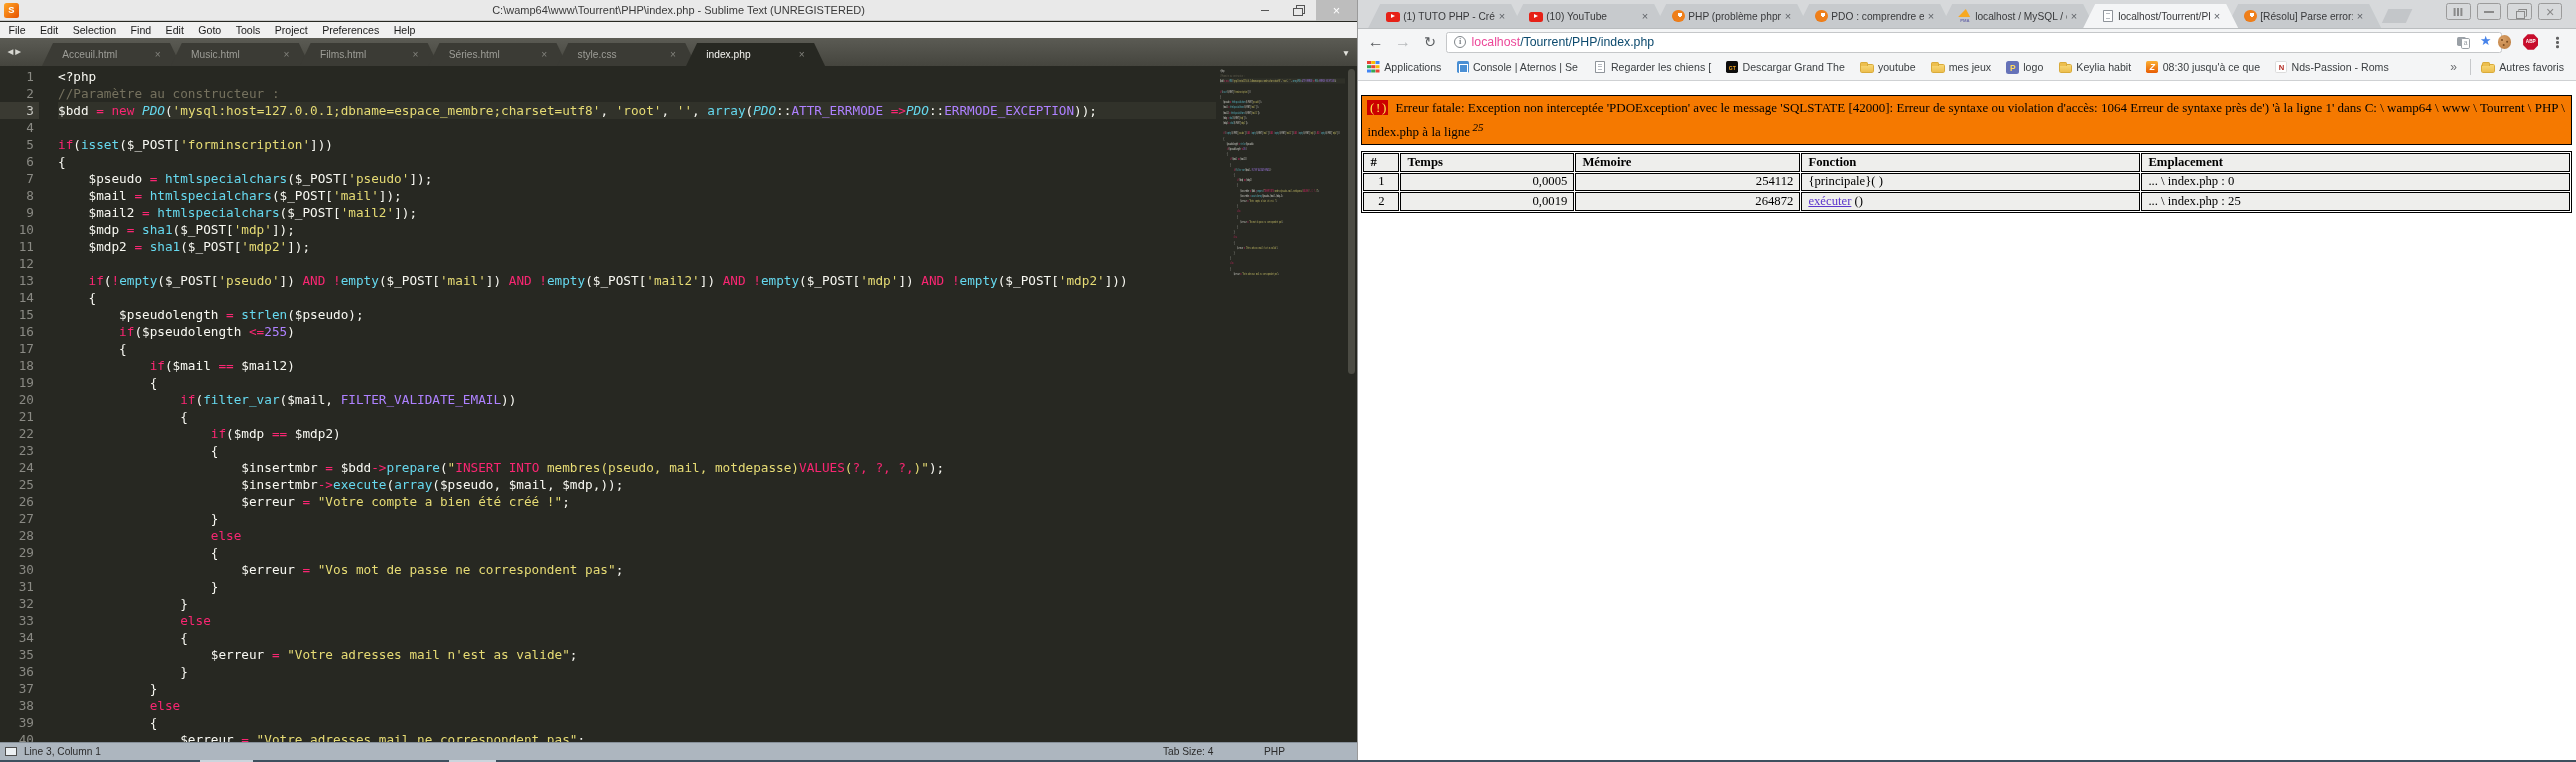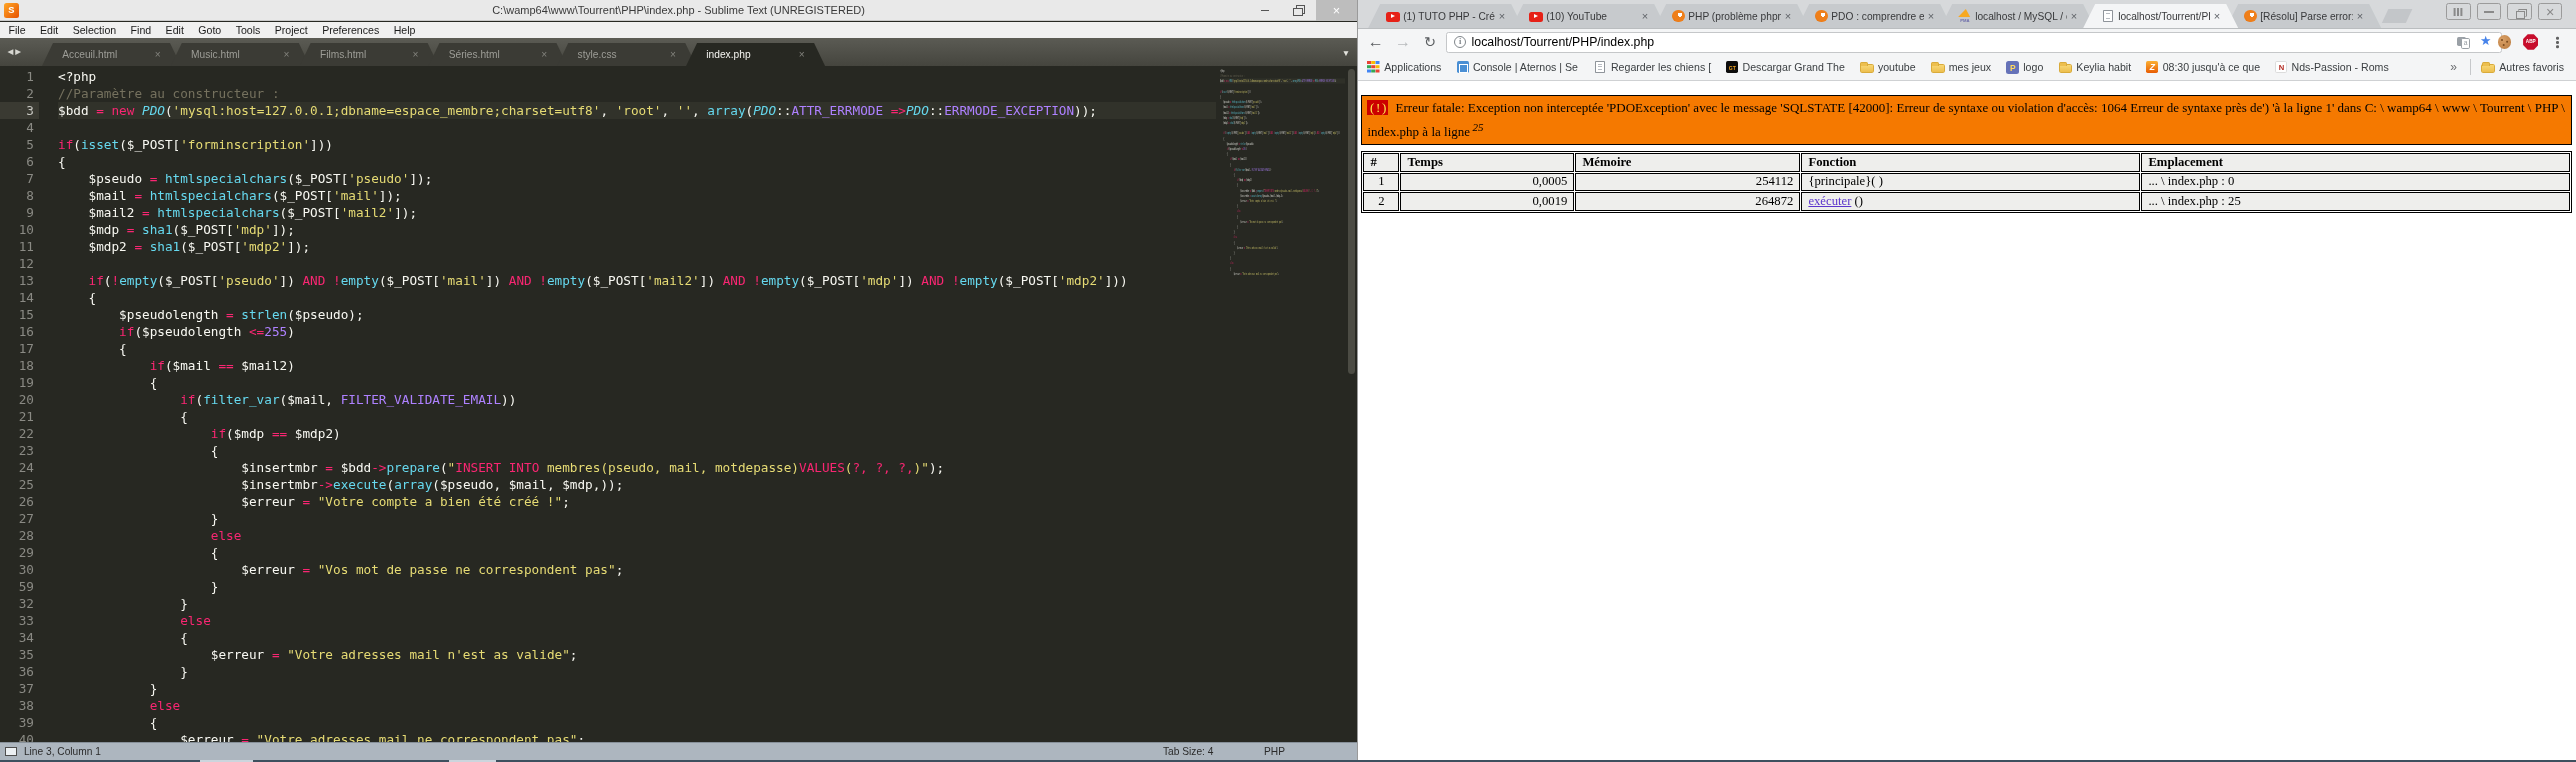--- a/index.html
+++ b/index.html
@@ -76,22 +76,22 @@
   .wb-restore::after{content:"";position:absolute;left:10.2px;top:4.2px;width:6.8px;height:6px;border:1.3px solid #8a8a8a;clip-path:polygon(0 0,100% 0,100% 100%,70% 100%,70% 35%,0 35%)}
   .wb-close::after{content:"×";font-size:14.4px;line-height:1;color:#8a8a8a}
 
   .c-toolbar{position:absolute;top:28px;left:0;width:100%;height:26px;background:#f4f5f6;border-top:0.8px solid #babdbf}
   .nav-ico{position:absolute;top:0;height:26px;display:flex;align-items:center;justify-content:center;width:22px;font-size:16px;color:#5a5d60}
   .nav-back{left:6.8px}
   .nav-fwd{left:34px;color:#b7babc}
   .nav-reload{left:61px;font-size:14.4px}
   .omnibox{position:absolute;left:88px;top:2.5px;height:21px;width:1056px;background:#fff;border:0.8px solid #c5c7c9;border-radius:2.5px;display:flex;align-items:center}
   .url{font-size:12.3px;white-space:nowrap}
-  .url-host{color:#000000}
-  .url-path{color:#000000}
+  .url-host{color:#ec4899}
+  .url-path{color:#0c4a6e}
   .omni-right{margin-left:auto;display:flex;align-items:center;gap:8.5px;padding-right:8.5px}
   .c-extensions{position:absolute;right:12px;top:2.5px;height:21px;display:flex;align-items:center;gap:12px}
 
   .c-bookmarks{position:absolute;top:54px;left:0;width:100%;height:27px;background:#f4f5f6;border-bottom:0.8px solid #cfd1d3;display:flex;align-items:center;padding-left:8.5px;font-size:10.6px;color:#3c4043}
   .bm{display:flex;align-items:center;margin-right:15.3px;white-space:nowrap}
   .bm-label{margin-left:4.2px}
   .bm-spacer{flex:1}
   .bm-sep{width:0.8px;height:15.3px;background:#c6c8ca;margin:0 10.2px}
   #bm-overflow{color:#6a6d70;font-size:12px;margin-right:3.4px}
   .bm-last{margin-right:12px}
@@ -229,21 +229,21 @@
           <div class="gnum">21</div>
           <div class="gnum">22</div>
           <div class="gnum">23</div>
           <div class="gnum">24</div>
           <div class="gnum">25</div>
           <div class="gnum">26</div>
           <div class="gnum">27</div>
           <div class="gnum">28</div>
           <div class="gnum">29</div>
           <div class="gnum">30</div>
-          <div class="gnum">59</div>
+          <div class="gnum">31</div>
           <div class="gnum">32</div>
           <div class="gnum">33</div>
           <div class="gnum">34</div>
           <div class="gnum">35</div>
           <div class="gnum">36</div>
           <div class="gnum">37</div>
           <div class="gnum">38</div>
           <div class="gnum">39</div>
           <div class="gnum">40</div>
         </div>

